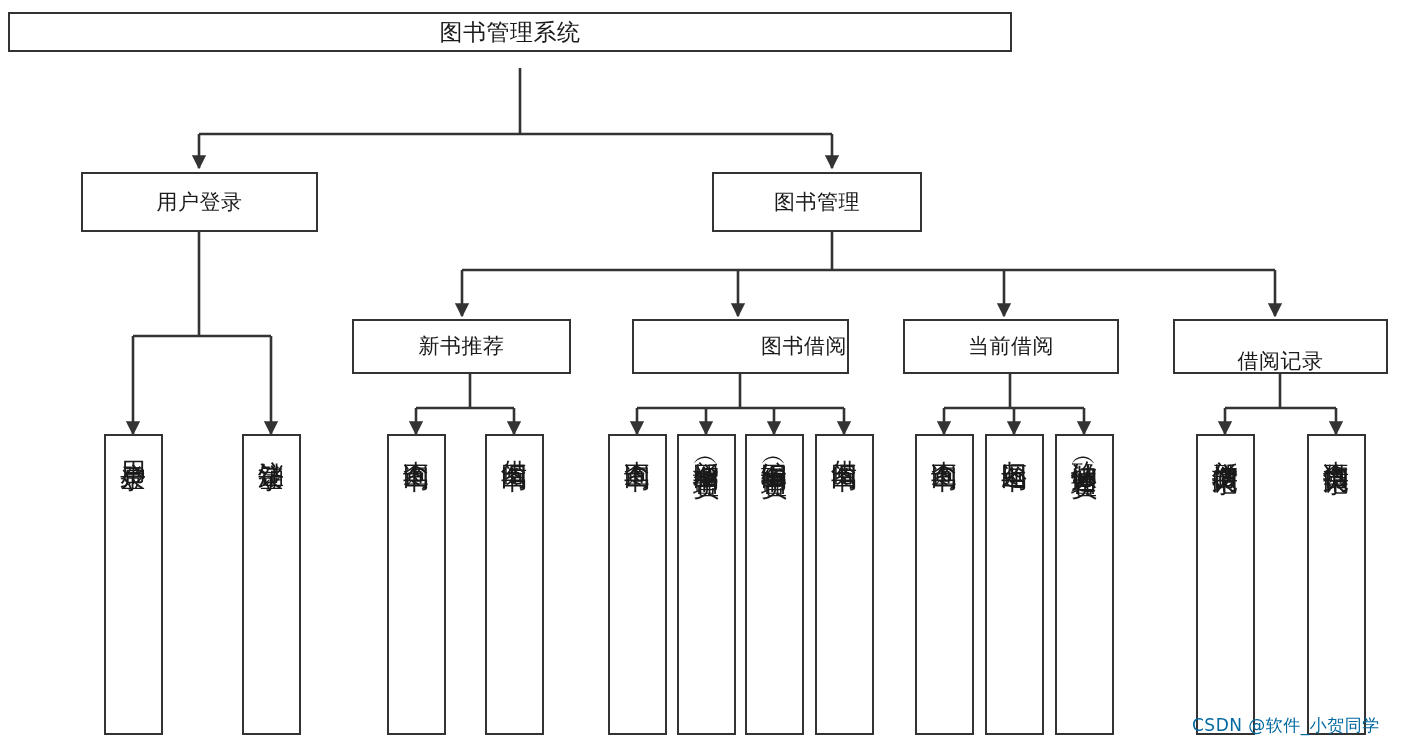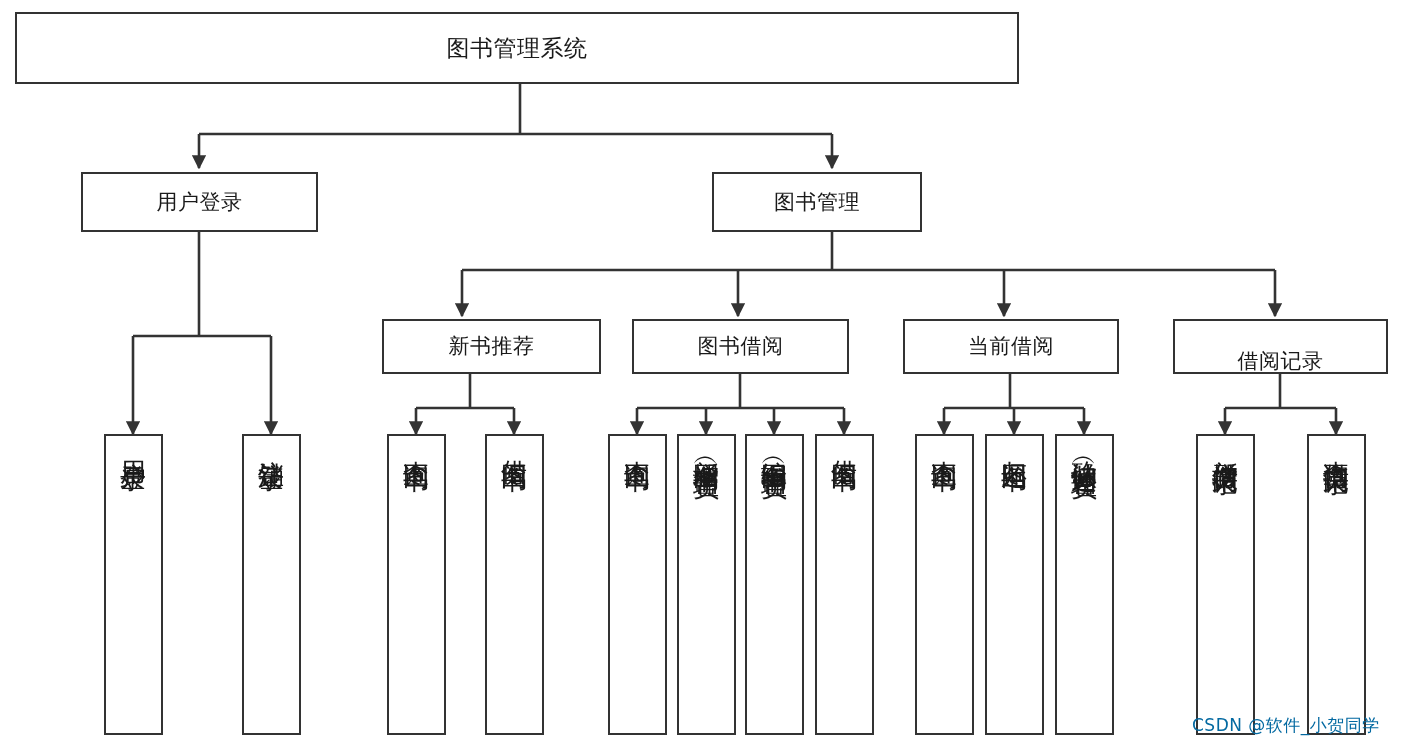--- a/index.html
+++ b/index.html
@@ -121,37 +121,37 @@
       <path d="M 1014 408 L 1014 434" marker-end="url(#arrow)"></path>
       <path d="M 1084 408 L 1084 434" marker-end="url(#arrow)"></path>
 
       <path d="M 1280 374 L 1280 408"></path>
       <path d="M 1225 408 L 1336 408"></path>
       <path d="M 1225 408 L 1225 434" marker-end="url(#arrow)"></path>
       <path d="M 1336 408 L 1336 434" marker-end="url(#arrow)"></path>
     </g>
   </svg>
 
-  <div class="node horizontal" id="root-node" style="left:15px; top:12px; width:1004px; height:72px;">
+  <div class="node horizontal" id="root-node" style="left:8px; top:12px; width:1004px; height:40px;">
     <span class="node-label">图书管理系统</span>
   </div>
 
   <div class="node horizontal" style="left:81px; top:172px; width:237px; height:60px;">
     <span class="node-label">用户登录</span>
   </div>
 
   <div class="node horizontal" style="left:712px; top:172px; width:210px; height:60px;">
     <span class="node-label">图书管理</span>
   </div>
 
-  <div class="node horizontal" style="left:382px; top:319px; width:219px; height:55px;">
+  <div class="node horizontal" style="left:352px; top:319px; width:219px; height:55px;">
     <span class="node-label">新书推荐</span>
   </div>
 
-  <div class="node horizontal" style="left:632px; top:319px; width:217px; height:55px;">
+  <div class="node horizontal" style="left:632px; top:319px; width:217px; height:55px;justify-content:flex-end;">
     <span class="node-label">图书借阅</span>
   </div>
 
   <div class="node horizontal" style="left:903px; top:319px; width:216px; height:55px;font-family:Liberation Serif, serif;">
     <span class="node-label">当前借阅</span>
   </div>
 
   <div class="node horizontal" style="left:1173px; top:319px; width:215px; height:55px;align-items:flex-end;">
     <span class="node-label">借阅记录</span>
   </div>

